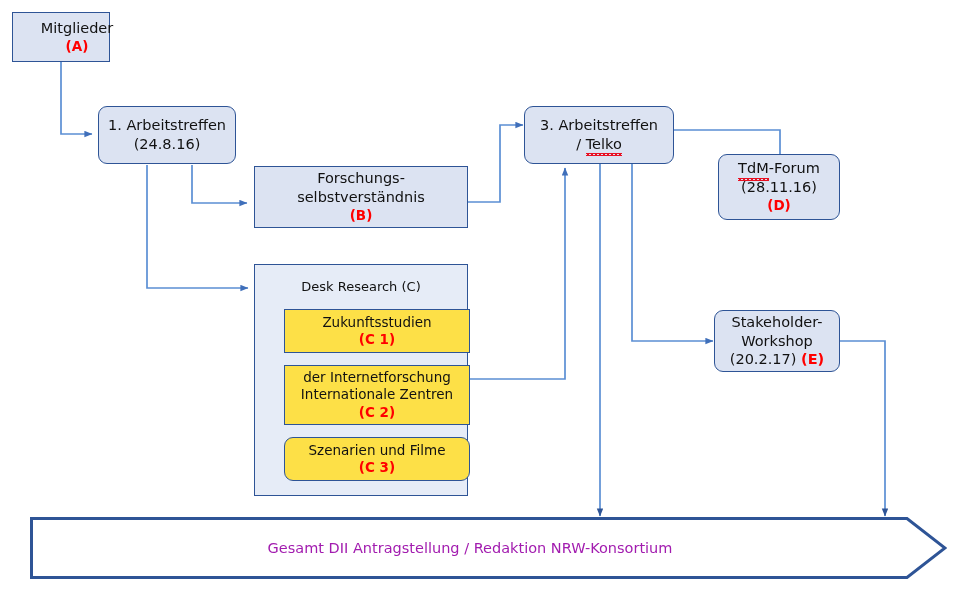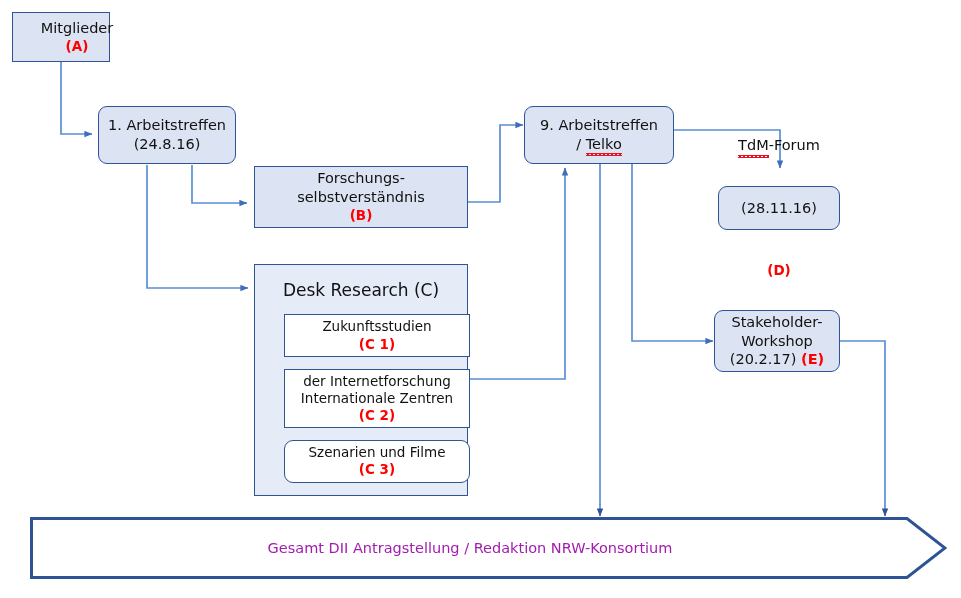--- a/index.html
+++ b/index.html
@@ -73,27 +73,27 @@
     border-bottom: 1.3px solid #2e5496;
     padding-bottom: 0px;
   }
   
   #node-desk {
     background: #e6ecf7;
     justify-content: flex-start;
     padding-top: 14px;
   }
   #node-desk .group-title {
-    font-size: 17px;
+    font-size: 13px;
     margin-bottom: 13px;
   }
   .subnode {
     box-sizing: border-box;
     width: 186px;
-    background: #ffffff;
+    background: #fde047;
     border: 1.4px solid #2e5496;
     display: flex;
     flex-direction: column;
     align-items: center;
     justify-content: center;
     text-align: center;
     font-size: 13.5px;
     line-height: 1.28;
     margin-bottom: 12px;
     margin-left: 32px;
@@ -187,27 +187,27 @@
       <span class="ln code">(C 2)</span>
     </div>
 
     <div class="subnode" style="height:44px;border-radius:9px;">
       <span class="ln">Szenarien und Filme</span>
       <span class="ln code">(C 3)</span>
     </div>
   </div>
 
   <div class="node rounded" id="node-at2" style="left:524px; top:106px; width:150px; height:58px;">
-    <span class="ln">9. Arbeitstreffen</span>
+    <span class="ln">3. Arbeitstreffen</span>
     <span class="ln">
       <span>/ </span><span class="squiggle grammar">Telko</span>
     </span>
   </div>
 
-  <div class="node rounded" id="node-tdm" style="left:718px; top:186px; width:122px; height:44px;gap:44px;">
+  <div class="node rounded" id="node-tdm" style="left:718px; top:154px; width:122px; height:66px;">
     <span class="ln"><span class="squiggle">TdM</span><span>-Forum</span></span>
     <span class="ln">(28.11.16)</span>
     <span class="ln code">(D)</span>
   </div>
 
   <div class="node rounded" id="node-stake" style="left:714px; top:310px; width:126px; height:62px;">
     <span class="ln">Stakeholder-</span>
     <span class="ln">Workshop</span>
     <span class="ln"><span>(20.2.17) </span><span class="code-inline">(E)</span></span>
   </div>

